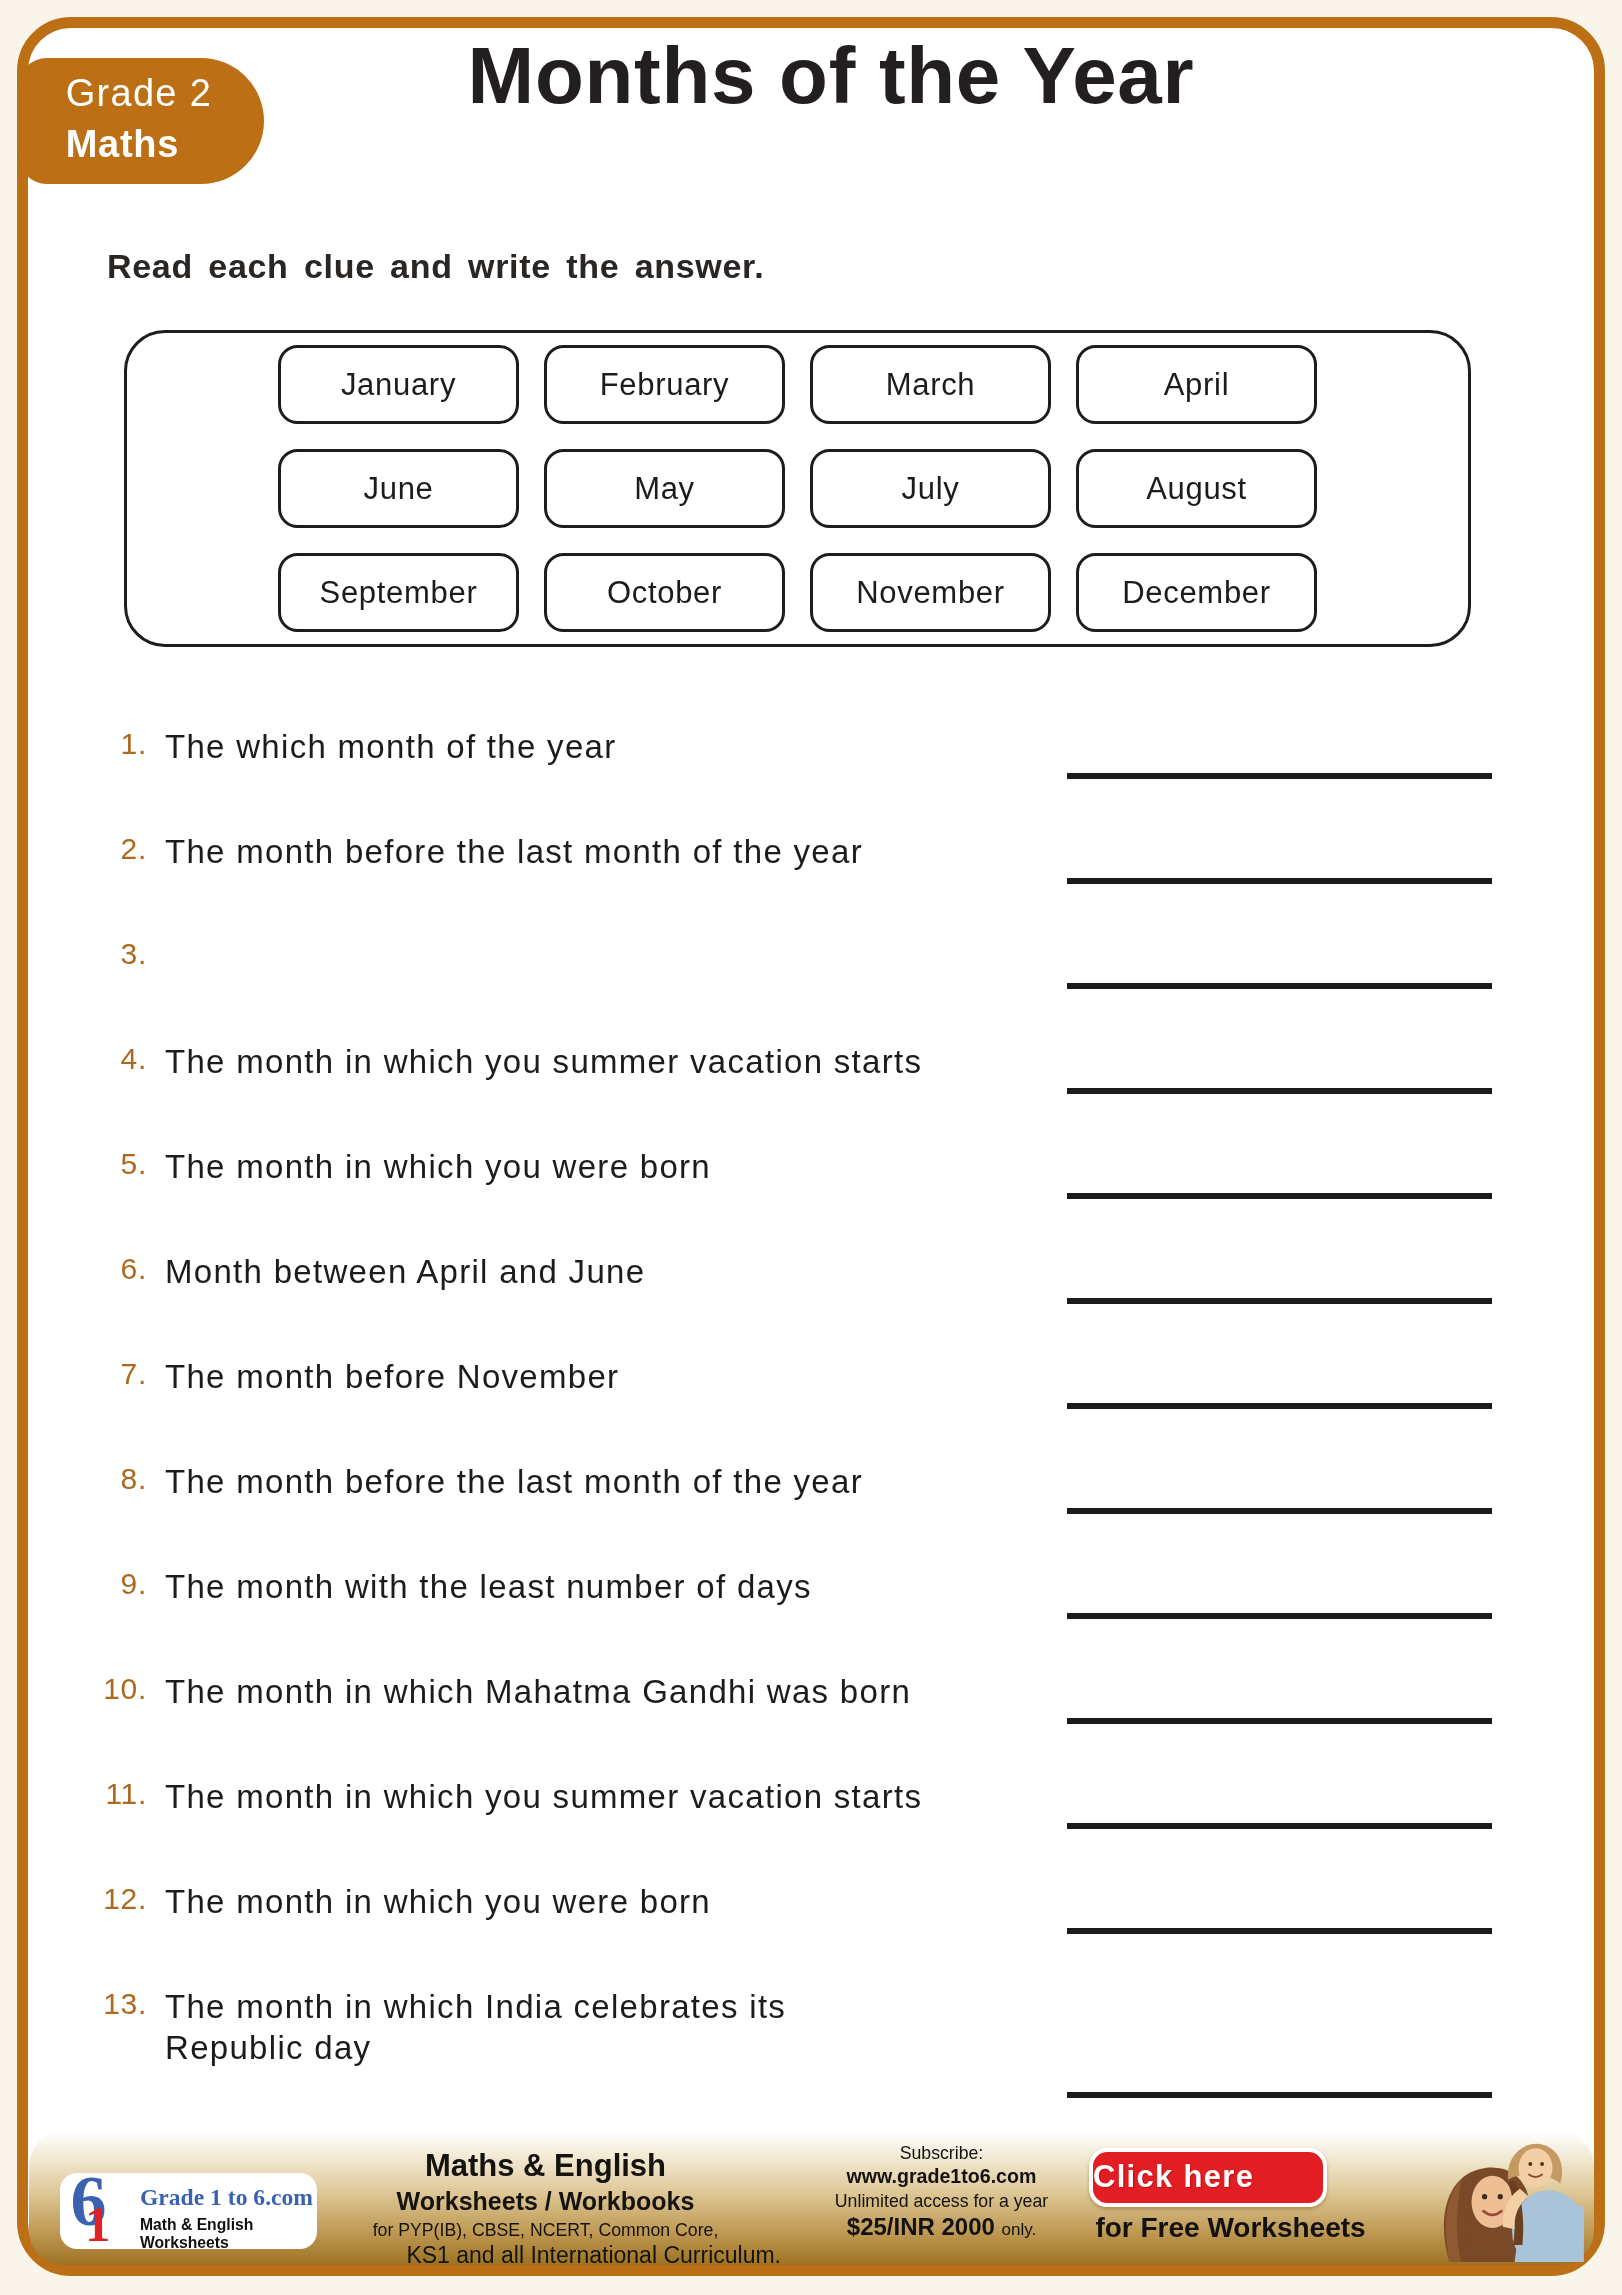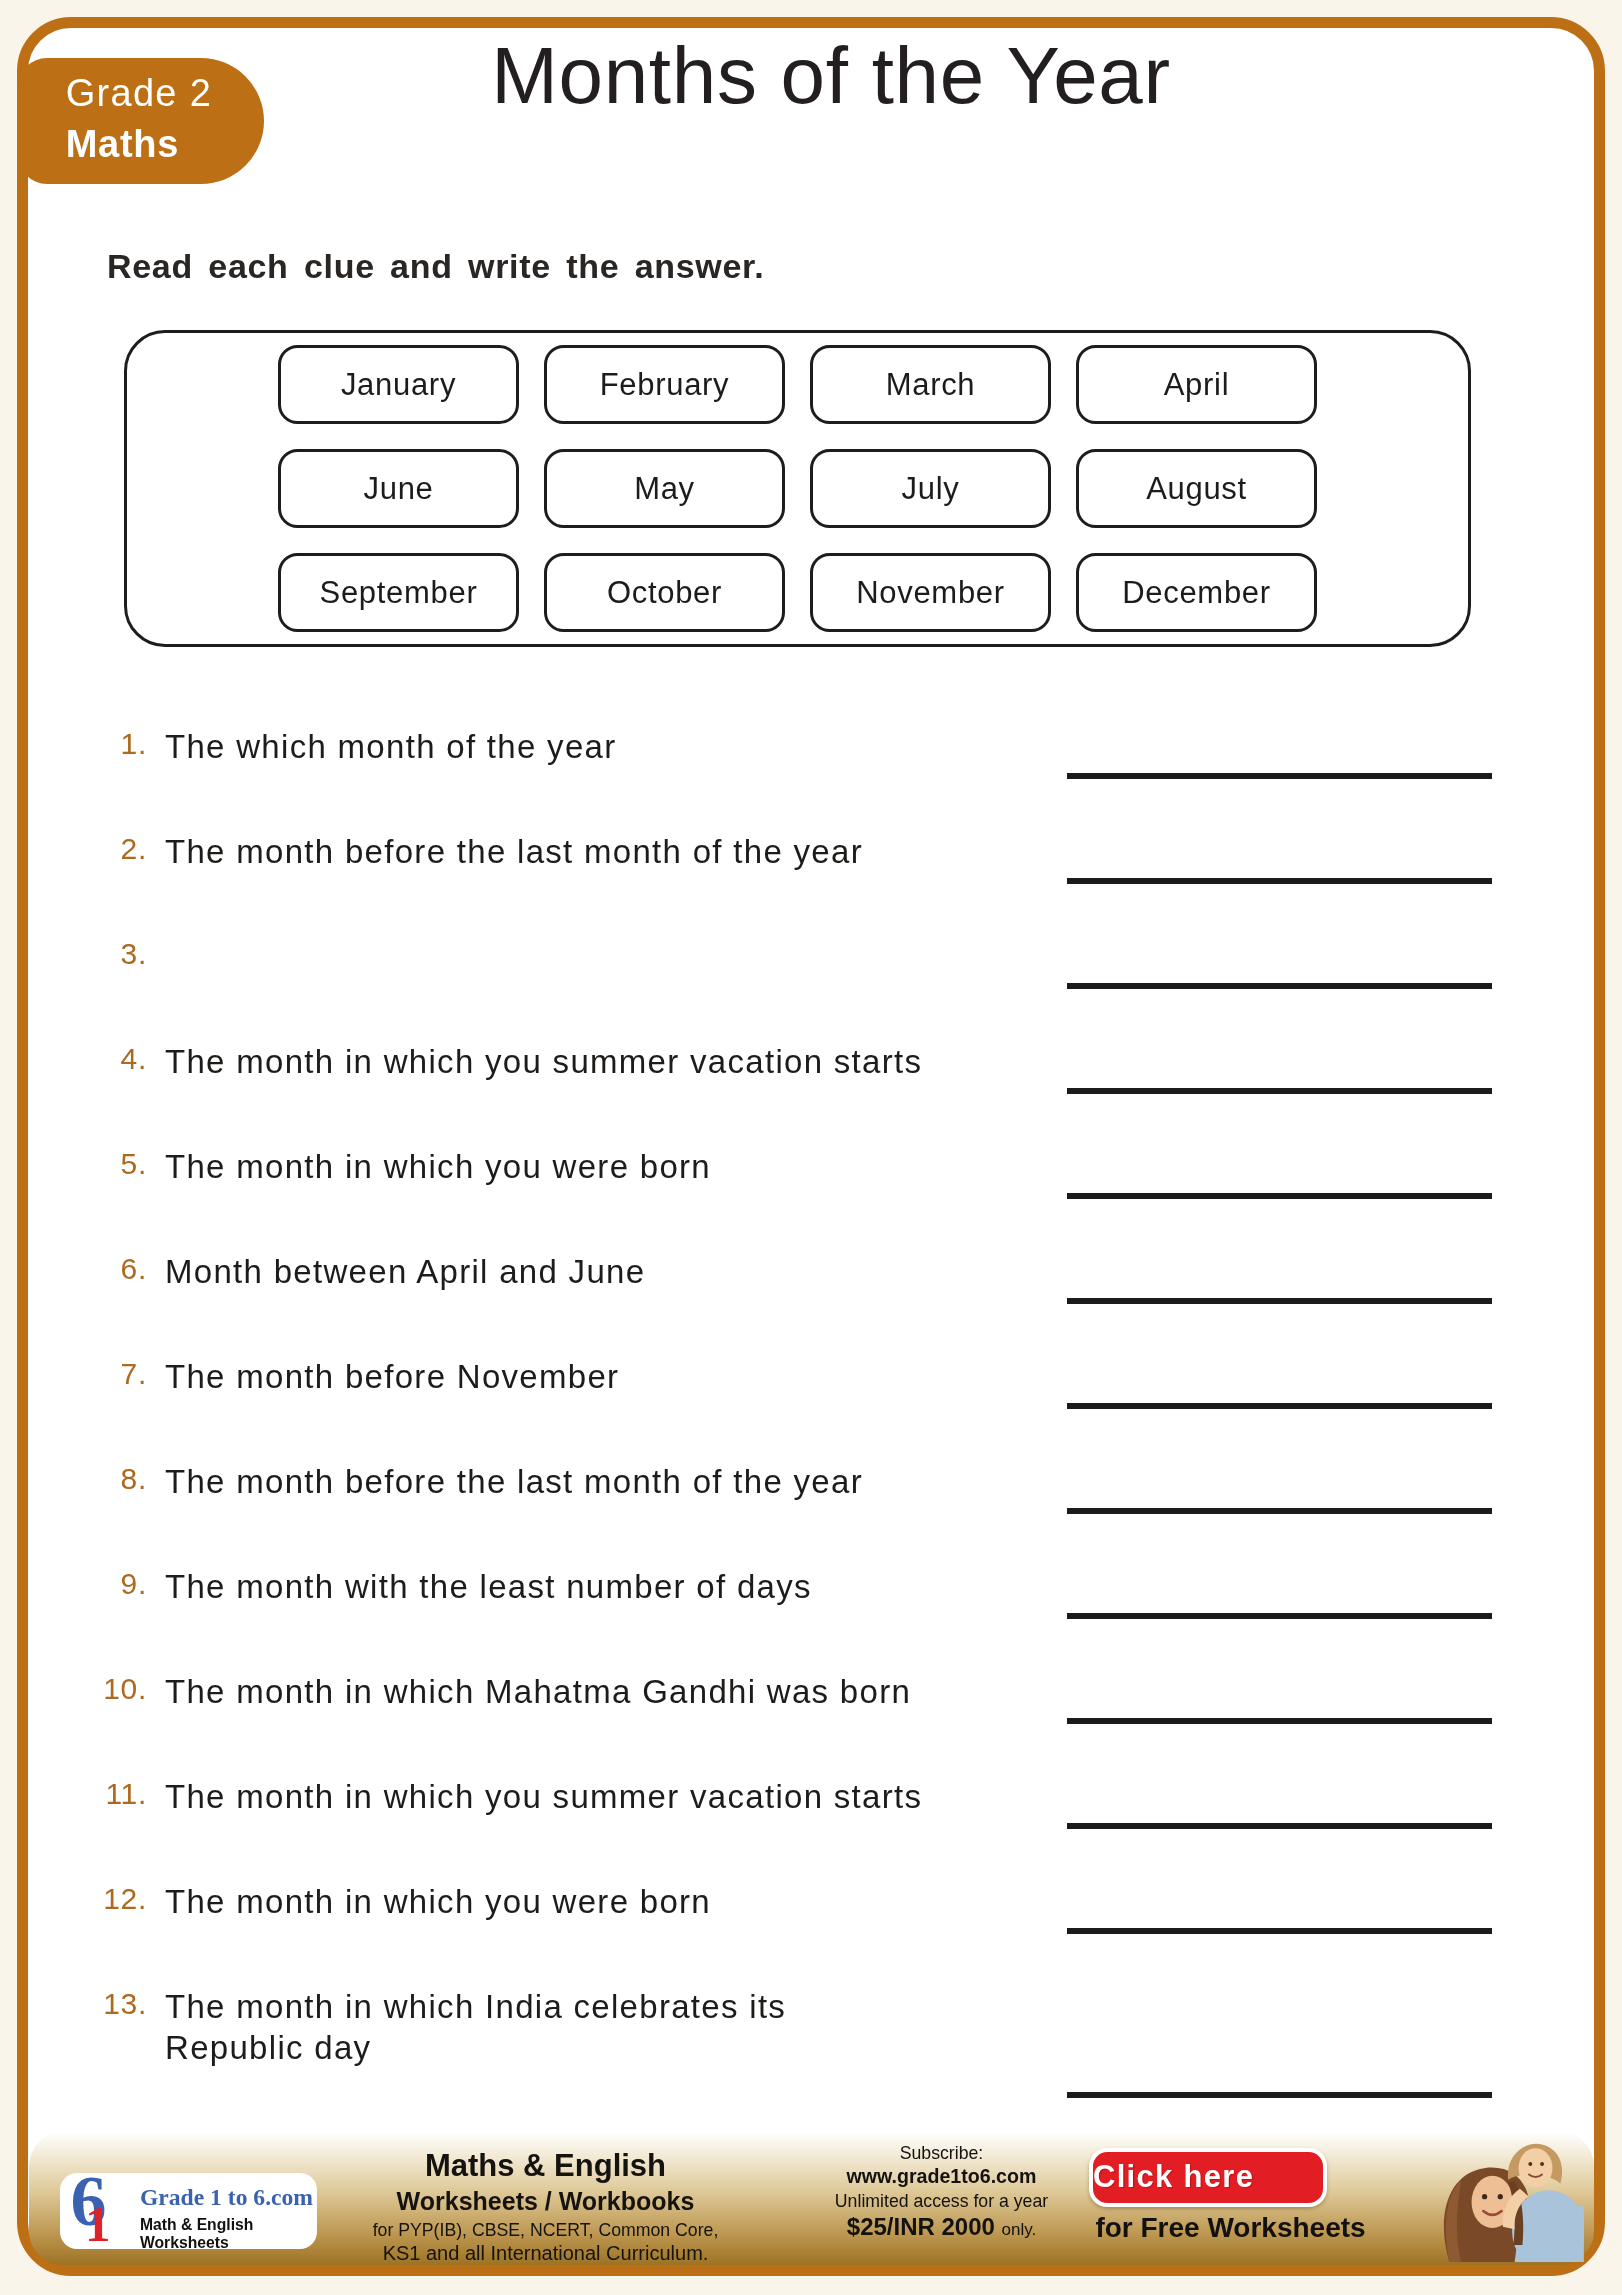--- a/index.html
+++ b/index.html
@@ -32,21 +32,21 @@
     font-size:38px;font-weight:400;color:#ffffff;letter-spacing:1.3px;
   }
   .badge .line2{
     position:absolute;left:48px;top:65px;
     font-size:38px;font-weight:700;color:#ffffff;letter-spacing:0.7px;
   }
   
   .title{
     position:absolute;left:275px;top:30px;width:1112px;
     text-align:center;
-    font-size:80px;font-weight:400;color:#231F20;letter-spacing:0.7px;
+    font-size:80px;font-weight:700;color:#231F20;letter-spacing:0.7px;
   }
   .instruction{
     position:absolute;left:107px;top:247px;
     font-size:34px;font-weight:700;color:#2A2624;
     letter-spacing:0.7px;word-spacing:5.2px;
   }
   
   .month-panel{
     position:absolute;left:124px;top:330px;
     width:1341px;height:311px;
@@ -119,21 +119,21 @@
     position:absolute;left:80px;top:43px;
     font-size:15.7px;font-weight:600;color:#121110;
   }
   .f-center{
     position:absolute;left:281px;top:0;width:471px;height:133px;
     text-align:center;color:#151310;
   }
   .f-center .l1{position:absolute;left:0;width:471px;top:15.7px;font-size:31px;font-weight:700;}
   .f-center .l2{position:absolute;left:0;width:471px;top:55px;font-size:25px;font-weight:700;}
   .f-center .l3{position:absolute;left:0;width:471px;top:88px;font-size:17.7px;}
-  .f-center .l4{position:absolute;left:0;width:471px;top:110px;font-size:20px;}
+  .f-center .l4{position:absolute;left:0;width:471px;top:110px;font-size:23px;text-align:right;}
   .f-sub{
     position:absolute;left:785px;top:0;width:255px;height:133px;
     text-align:center;color:#141210;
   }
   .f-sub .s1{position:absolute;left:0;width:255px;top:10.5px;font-size:17.7px;}
   .f-sub .s2{position:absolute;left:0;width:255px;top:33px;font-size:19.6px;font-weight:700;}
   .f-sub .s3{position:absolute;left:0;width:255px;top:59px;font-size:17.7px;}
   .f-sub .s4{position:absolute;left:0;width:255px;top:81px;font-size:24px;}
   .f-sub .price{font-weight:700;}
   .f-sub .only{font-size:17px;font-weight:400;}

